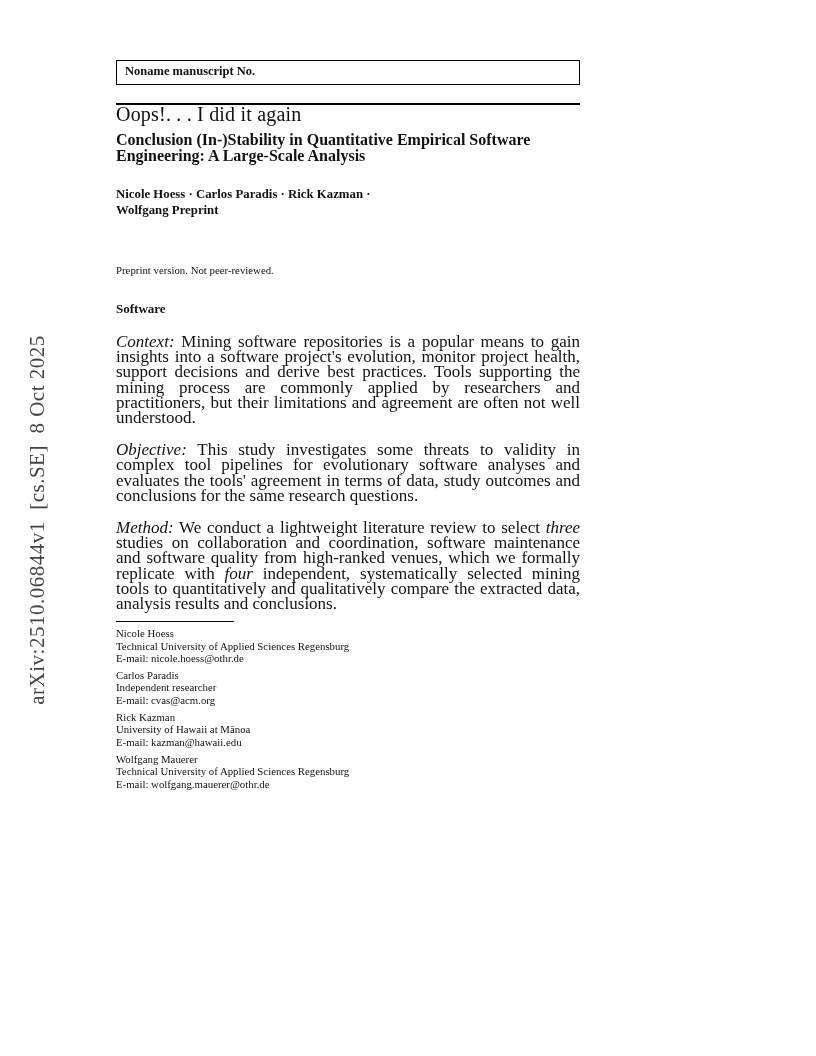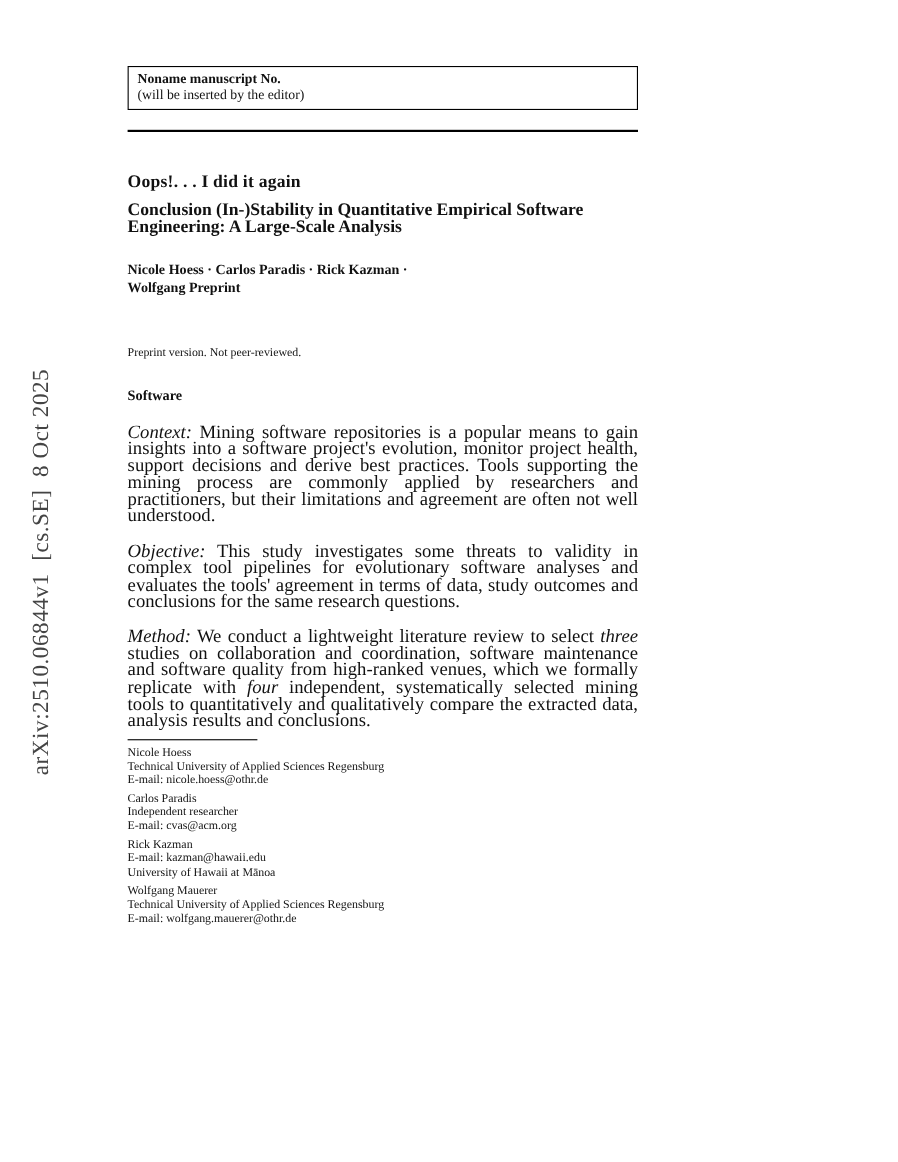--- a/index.html
+++ b/index.html
@@ -20,22 +20,21 @@
     border:1px solid #000;
     padding:3px 8px 5px 8px;
     font-size:12.5px;
     line-height:15px;
   }
   .header-box .b{font-weight:bold;}
   .top-rule{
     height:2px;background:#000;border:none;margin:18px 0 0 0;
   }
   .title{
-    margin-top:36px;
-    font-size:16px;font-weight:bold;line-height:19px;
+    font-size:20px;font-weight:normal;line-height:19px;
     letter-spacing:.2px;
   }
   .subtitle{
     margin-top:8px;
     font-size:16px;font-weight:bold;line-height:16px;
   }
   .authors{
     margin-top:22px;
     width:272px;
     font-size:12.8px;font-weight:bold;line-height:16px;
@@ -77,21 +76,20 @@
 <body>
 
 <div class="page">
 
   <div class="arxiv-watermark">arXiv:2510.06844v1  [cs.SE]  8 Oct 2025</div>
 
   <div class="content">
 
     <div class="header-box">
       <div class="b">Noname manuscript No.</div>
-      <div>(will be inserted by the editor)</div>
     </div>
 
     <hr class="top-rule">
 
     <div class="title">Oops!. . . I did it again</div>
 
     <div class="subtitle">Conclusion (In-)Stability in Quantitative Empirical Software Engineering: A Large-Scale Analysis</div>
 
     <div class="authors">Nicole Hoess · Carlos Paradis · Rick Kazman · Wolfgang Preprint</div>
 
@@ -113,22 +111,22 @@
           <div>Technical University of Applied Sciences Regensburg</div>
           <div>E-mail: nicole.hoess@othr.de</div>
         </div>
         <div class="footnote-block">
           <div>Carlos Paradis</div>
           <div>Independent researcher</div>
           <div>E-mail: cvas@acm.org</div>
         </div>
         <div class="footnote-block">
           <div>Rick Kazman</div>
+          <div>University of Hawaii at Mānoa</div>
           <div>E-mail: kazman@hawaii.edu</div>
-          <div>University of Hawaii at Mānoa</div>
         </div>
         <div class="footnote-block">
           <div>Wolfgang Mauerer</div>
           <div>Technical University of Applied Sciences Regensburg</div>
           <div>E-mail: wolfgang.mauerer@othr.de</div>
         </div>
       </div>
 
   </div>
 </div>

